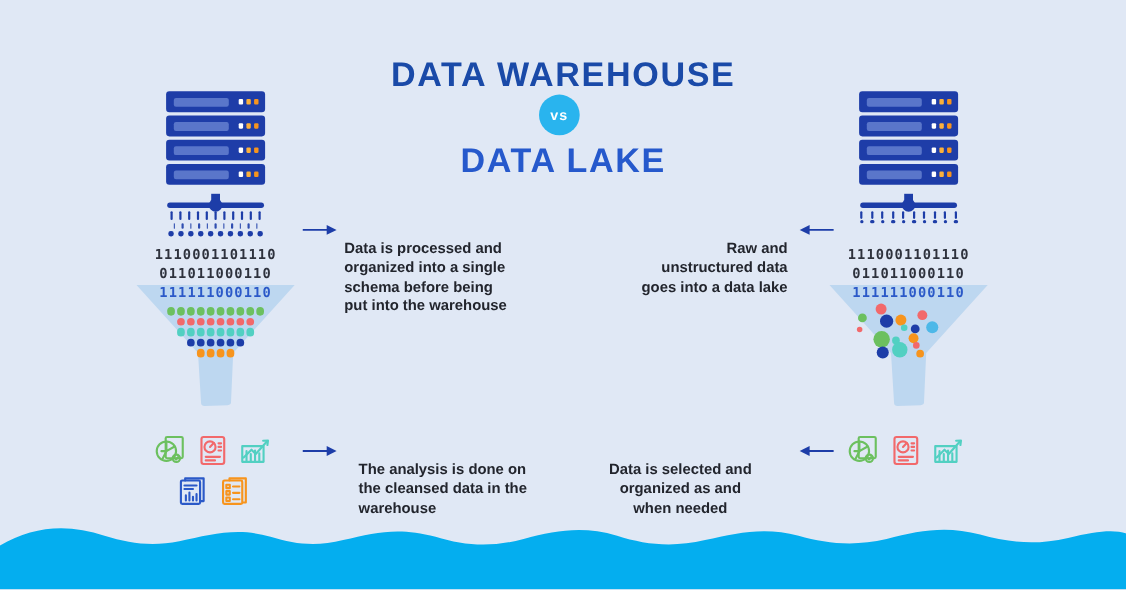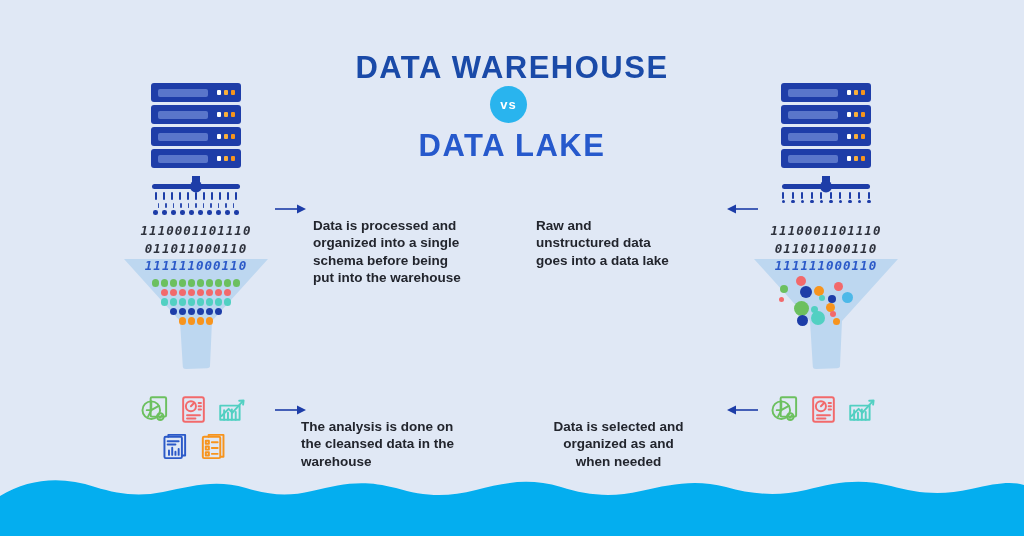--- a/index.html
+++ b/index.html
@@ -36,21 +36,21 @@
   .pinrow{display:flex;justify-content:center;gap:6px;width:90px;}
   .pin{display:flex;flex-direction:column;align-items:center;}
   .pin i{display:block;width:2px;height:7px;background:#1d3da8;border-radius:1px;}
   .pin b{display:block;width:3.5px;height:3.5px;background:#1d3da8;border-radius:50%;margin-top:.5px;}
   .tk-l1{top:192px;left:151px;} .tk-l2{top:203px;left:151px;} .dr-l{top:210px;left:151px;}
   .pn-r{top:192px;left:781px;}
 
   
   .binary{width:150px;text-align:center;font-family:"DejaVu Sans Mono",monospace;
           font-weight:bold;font-size:12.5px;letter-spacing:1px;line-height:17.5px;
-          color:#2e323d;z-index:3;font-style:italic;}
+          color:#2e323d;z-index:3;}
   .binary .b3{color:#2b59c8;}
   .bin-left{top:222px;left:121px;}
   .bin-right{top:222px;left:751px;}
 
   
   .funnel{width:150px;height:112px;z-index:1;}
   .fn-left{top:259px;left:121px;}
   .fn-right{top:259px;left:751px;}
   .funnel svg{position:absolute;top:0;left:0;}
   .frow{position:absolute;left:0;right:0;display:flex;justify-content:center;gap:1.5px;}
@@ -61,22 +61,22 @@
   .iconrow{display:flex;justify-content:center;gap:8px;}
   .iconrow svg{display:block;}
   .ic-l1{top:394px;left:133px;width:120px;}
   .ic-l2{top:431px;left:133px;width:120px;}
   .ic-r1{top:394px;left:763px;width:120px;}
 
   
   .note{font-size:13.5px;line-height:17.5px;font-weight:bold;color:#22252d;
         white-space:pre-line;}
   .nt-wi{top:203px;left:313px;width:180px;text-align:left;}
-  .nt-li{top:203px;left:536px;width:180px;}
-  .nt-wo{top:404px;left:301px;width:195px;text-align:left;}
+  .nt-li{top:203px;left:536px;width:180px;text-align:right;}
+  .nt-wo{top:404px;left:326px;width:195px;text-align:left;}
   .nt-lo{top:404px;left:521px;width:195px;text-align:center;}
   .ar-wi{top:204px;left:275px;} .ar-li{top:204px;left:726px;}
   .ar-wo{top:405px;left:275px;} .ar-lo{top:405px;left:726px;}
 
   
   .wave{left:0;bottom:0;width:1024px;height:70px;}
 </style>
 </head>
 <body>
 

